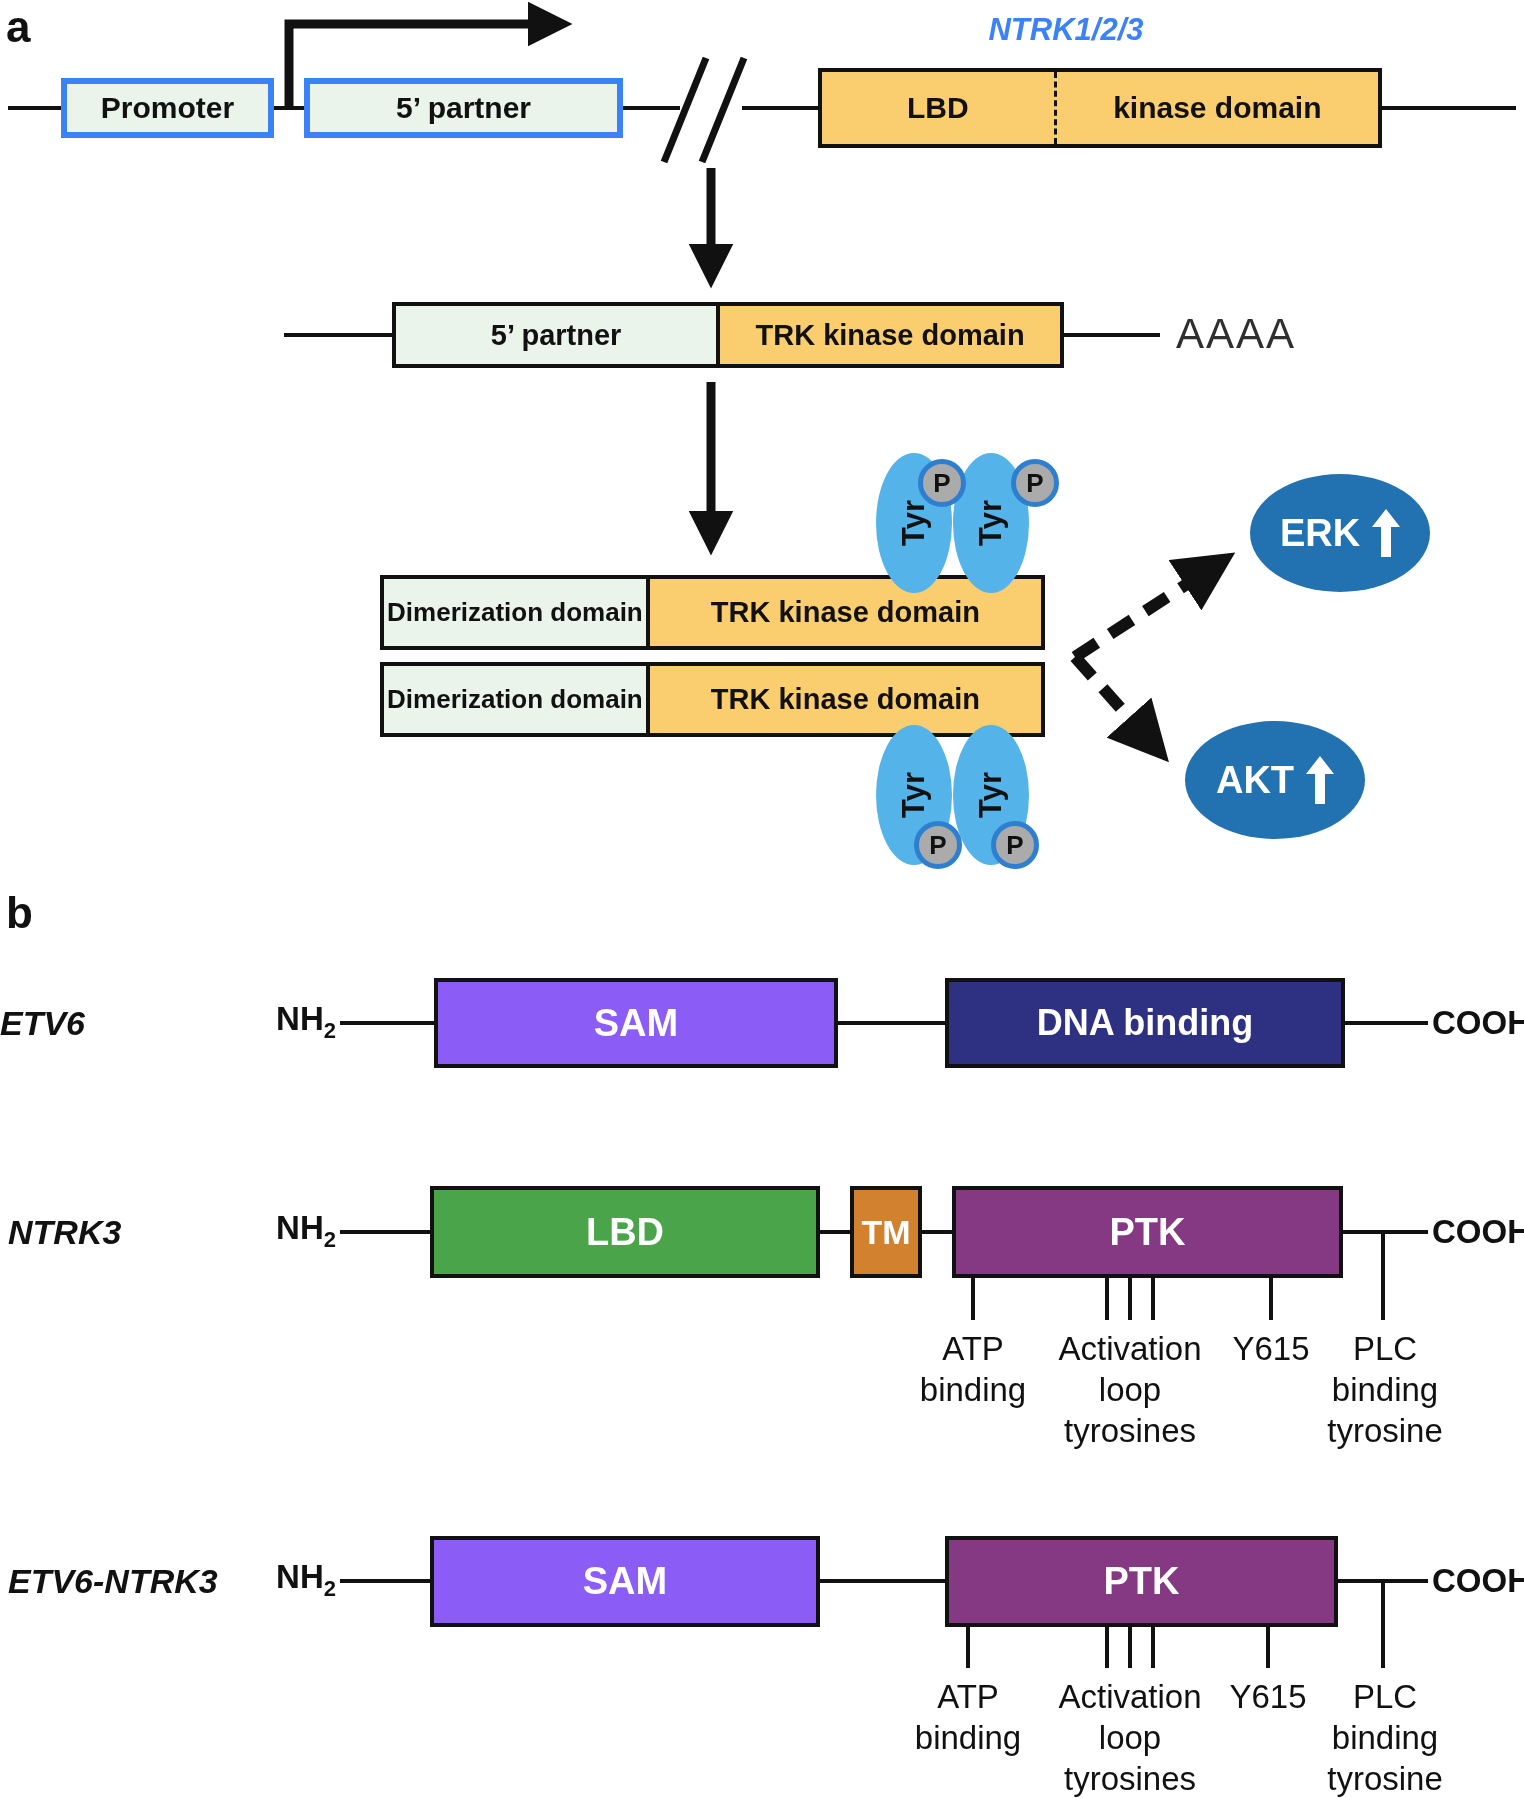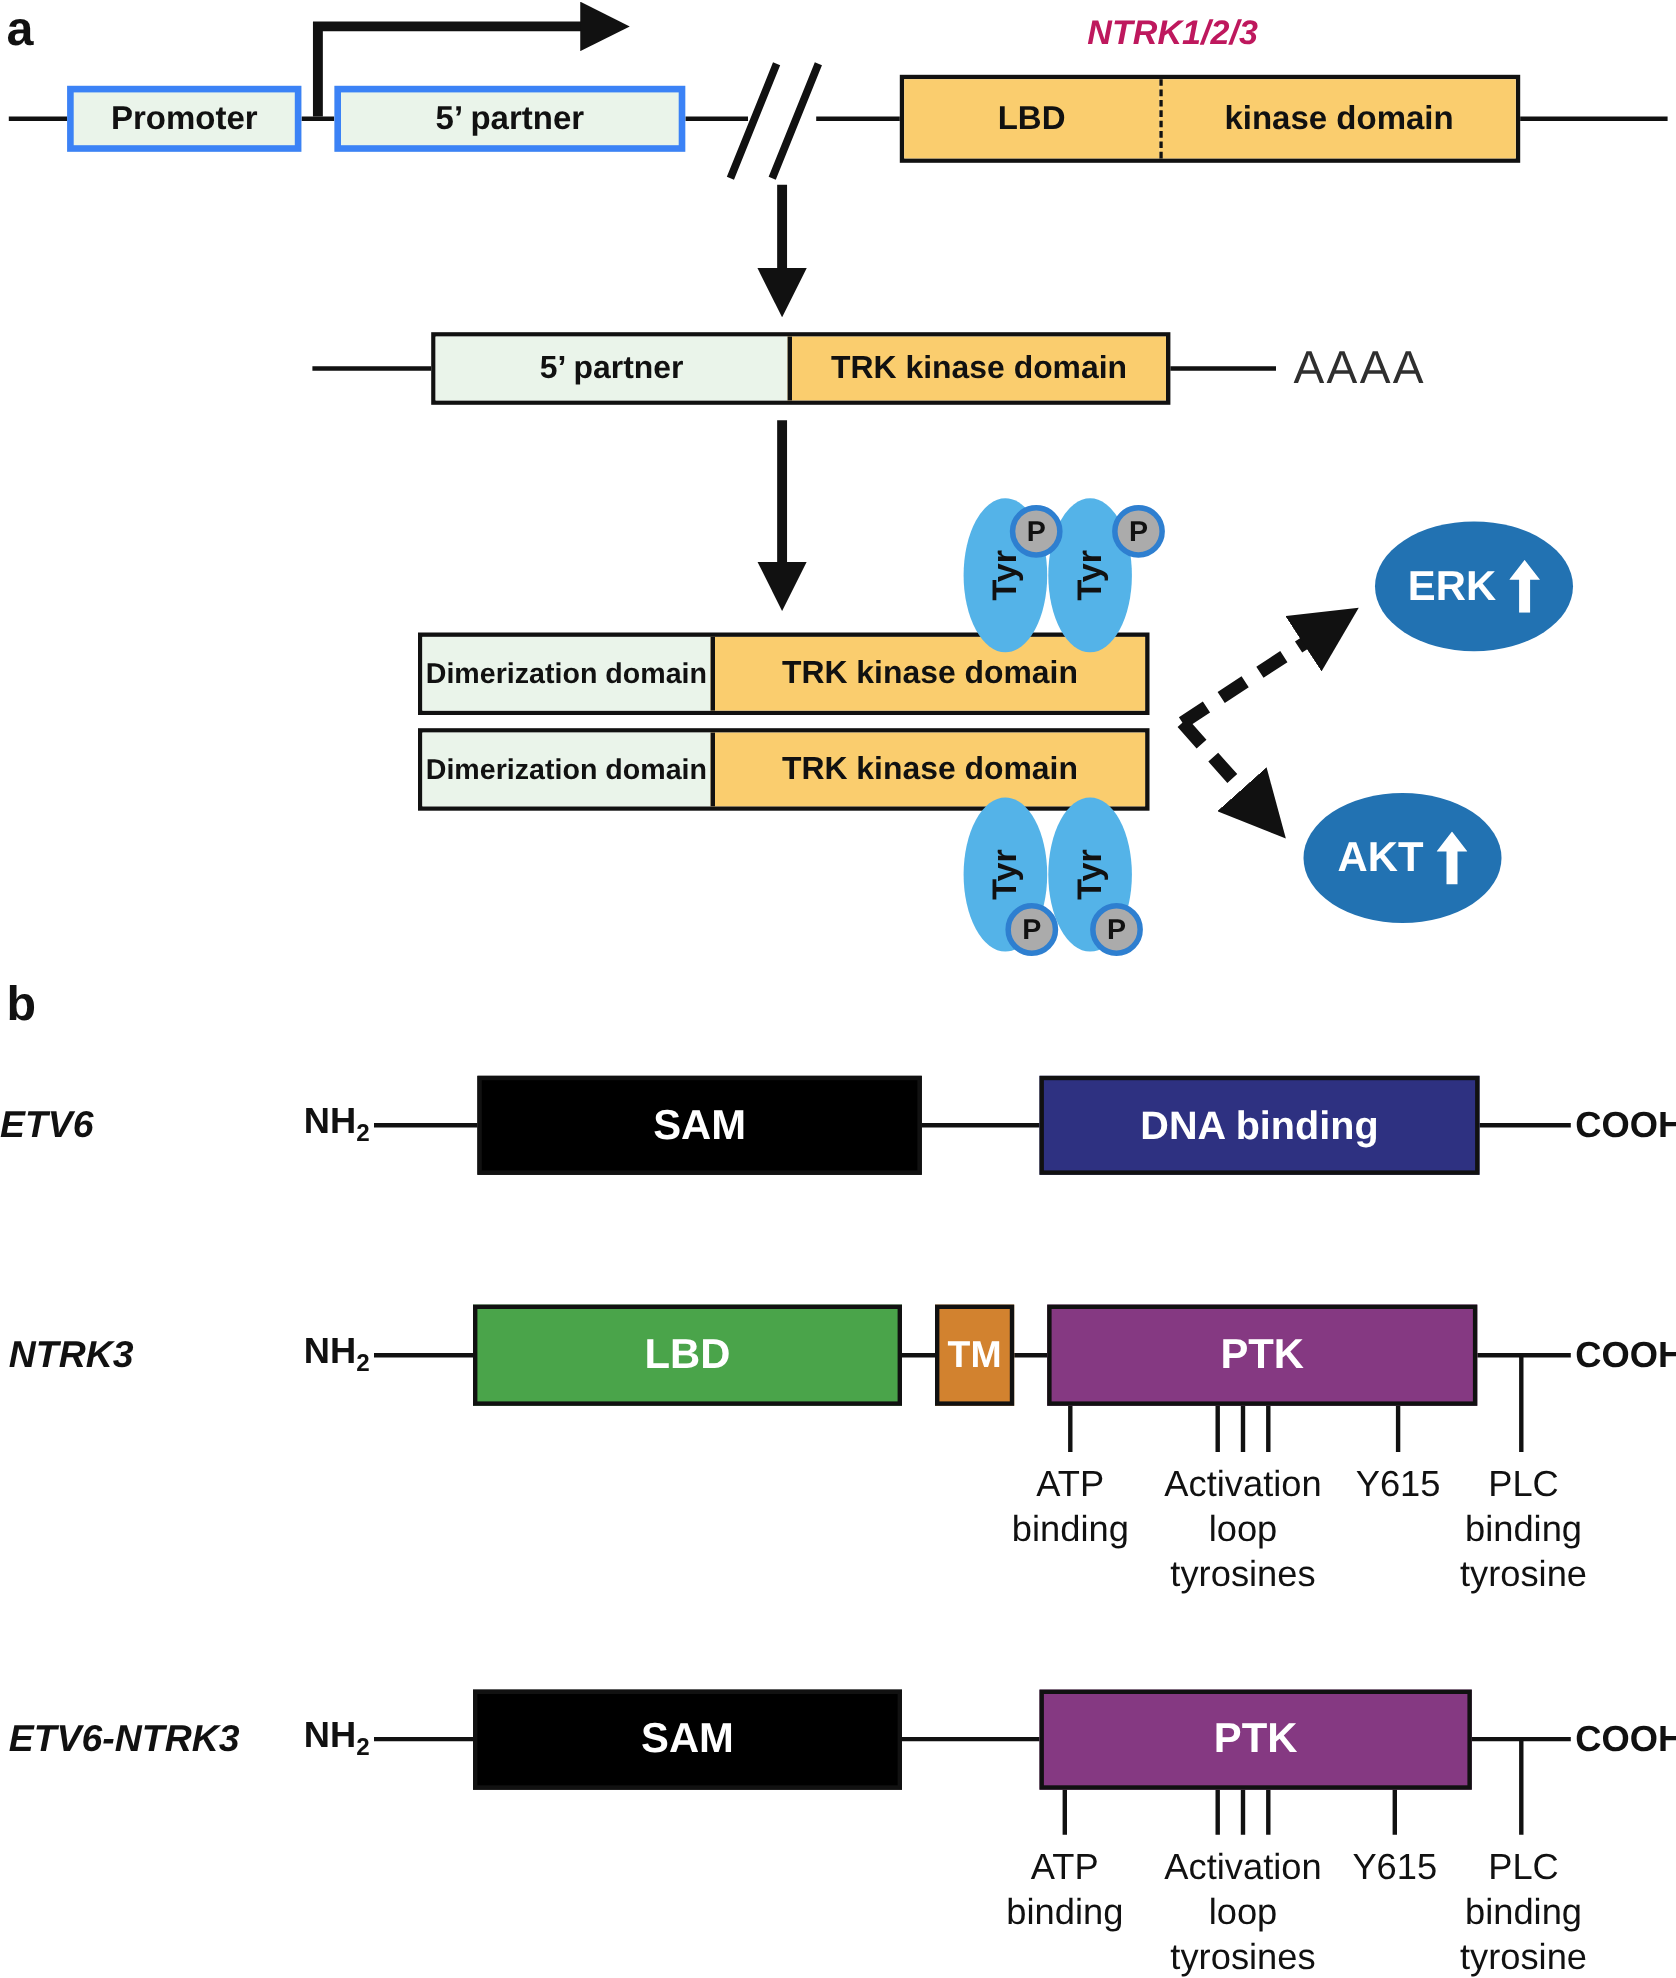--- a/index.html
+++ b/index.html
@@ -15,39 +15,39 @@
         border:6px solid #3b82f6;background:#EAF4EA;z-index:1;
         font-weight:bold;color:#111;text-align:center;}
   .split{display:flex;padding:0;z-index:1;border:4px solid #111;}
   .split .cell{display:flex;align-items:center;justify-content:center;
         font-weight:bold;color:#111;height:100%;}
   .cell.green{background:#EAF4EA;}
   .cell.orange{background:#FACD6E;}
   .cell.b-left{border-left:4px solid #111;}
   .cell.dash-left{border-left:3px dashed #111;}
 
-  .ntrk-label{font-size:31px;font-weight:bold;font-style:italic;color:#be185d;
+  .ntrk-label{font-size:31px;font-weight:bold;font-style:italic;color:#3b82f6;
               text-align:center;z-index:1;}
   .polyA{font-size:42px;color:#2f2f2f;letter-spacing:2px;z-index:1;}
 
   .tyr{width:76px;height:140px;border-radius:50%;background:#54B3E8;z-index:2;
        display:flex;align-items:center;justify-content:center;}
   .tyr span{transform:rotate(-90deg);font-weight:bold;font-size:31px;color:#111;}
   .pcirc{width:48px;height:48px;border-radius:50%;background:#ABABAB;
          border:5px solid #2E7FD0;z-index:3;display:flex;align-items:center;
          justify-content:center;font-weight:bold;font-size:26px;color:#111;}
 
   .signal{width:180px;height:118px;border-radius:50%;background:#2272B2;z-index:1;
           display:flex;align-items:center;justify-content:center;gap:12px;}
   .signal .stext{color:#fff;font-weight:bold;font-size:38px;}
 
   
   .domain-box{display:flex;align-items:center;justify-content:center;z-index:1;
           border:4px solid #111;color:#fff;font-weight:bold;font-size:38px;}
-  .sam{background:#000000;}
+  .sam{background:#8b5cf6;}
   .dna{background:#2E3181;}
   .lbd{background:#4AA44A;}
   .tm{background:#D2822F;font-size:34px;}
   .ptk{background:#853982;}
   .row-name{font-size:34px;font-weight:bold;font-style:italic;color:#111;z-index:1;}
   .terminus{font-size:33px;font-weight:bold;color:#111;z-index:1;}
   .terminus sub{font-size:22px;}
   .nh{width:96px;text-align:right;}
   .ann{font-size:33px;color:#111;text-align:center;line-height:41px;
        white-space:pre-line;z-index:1;}

